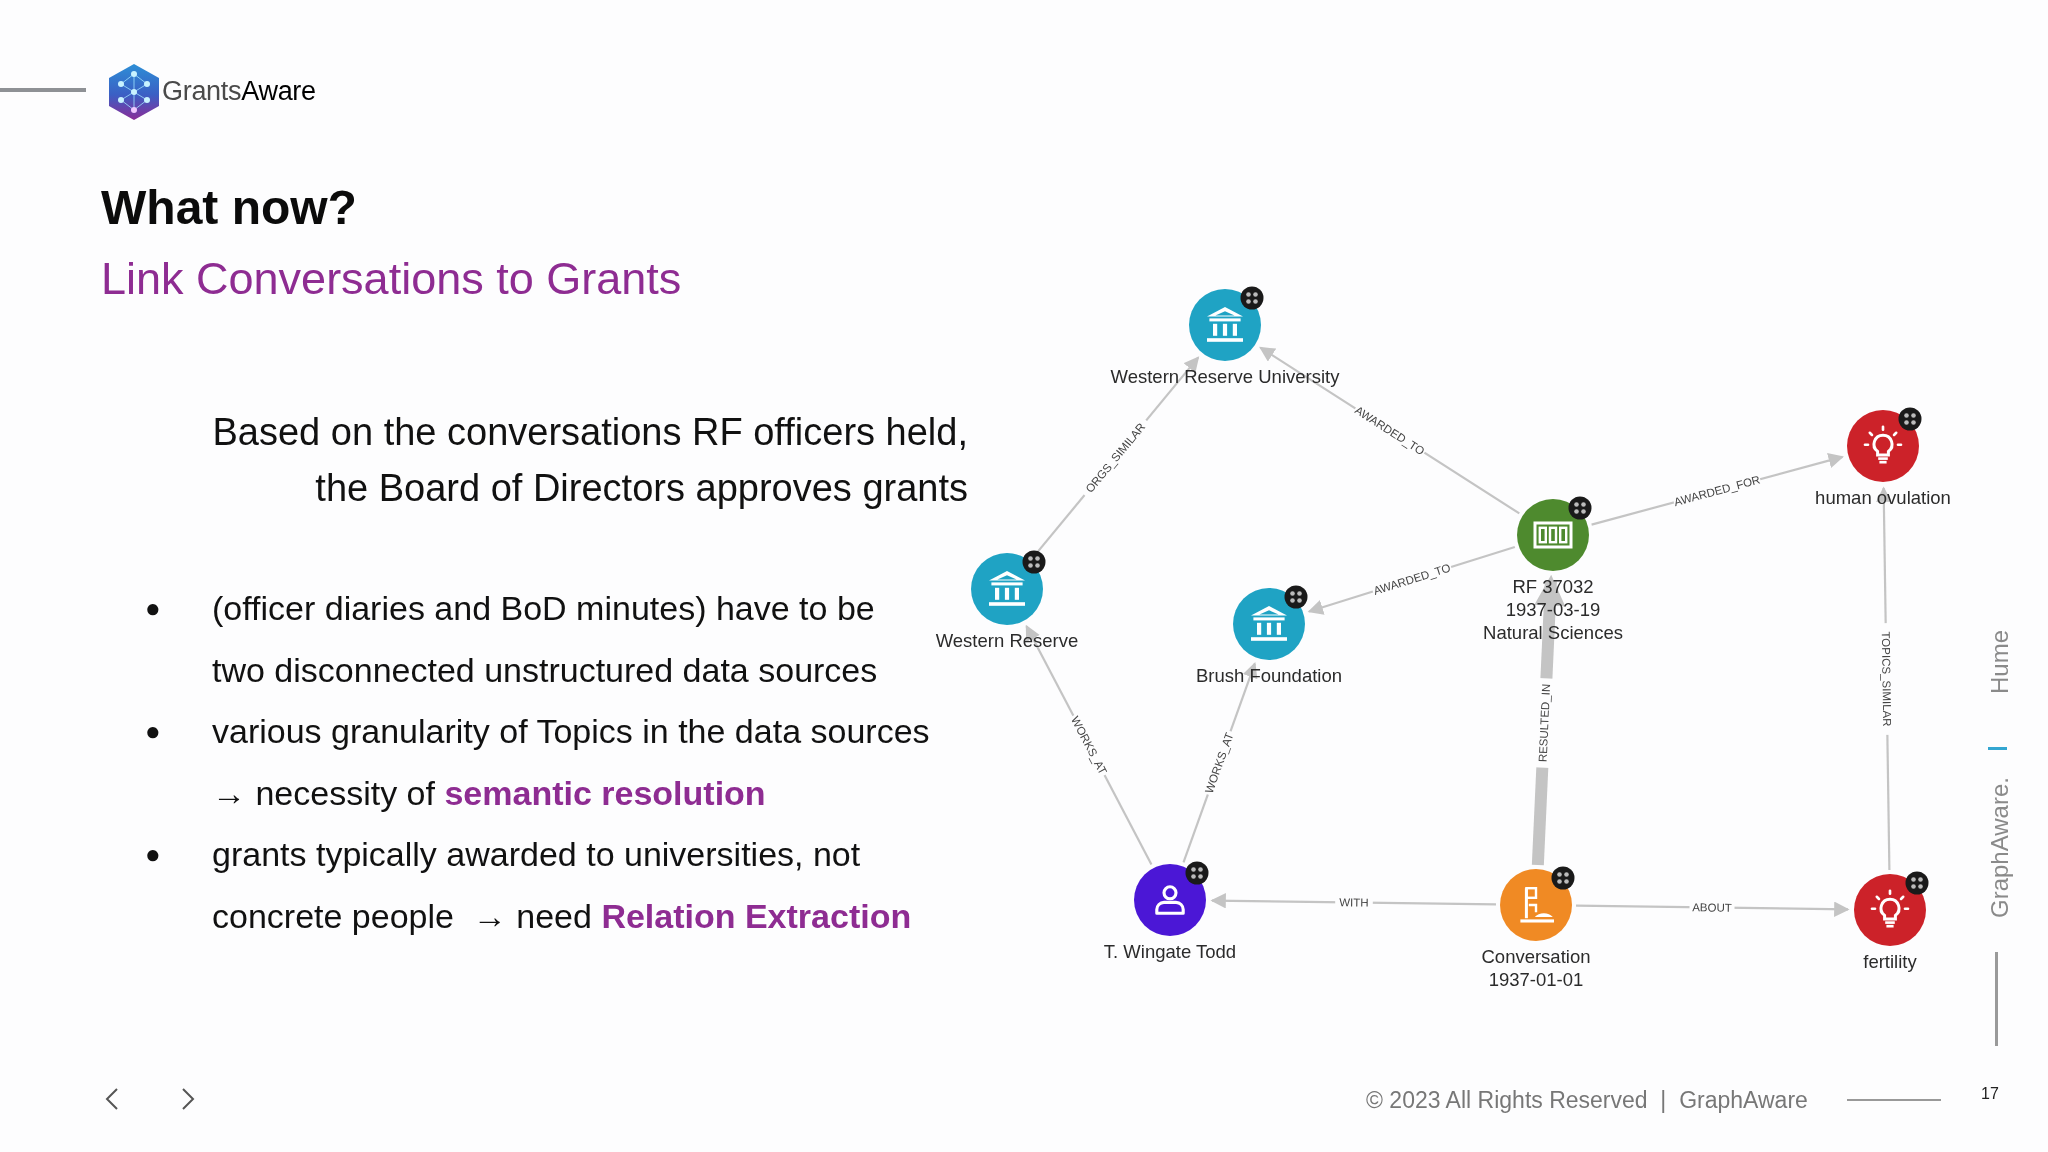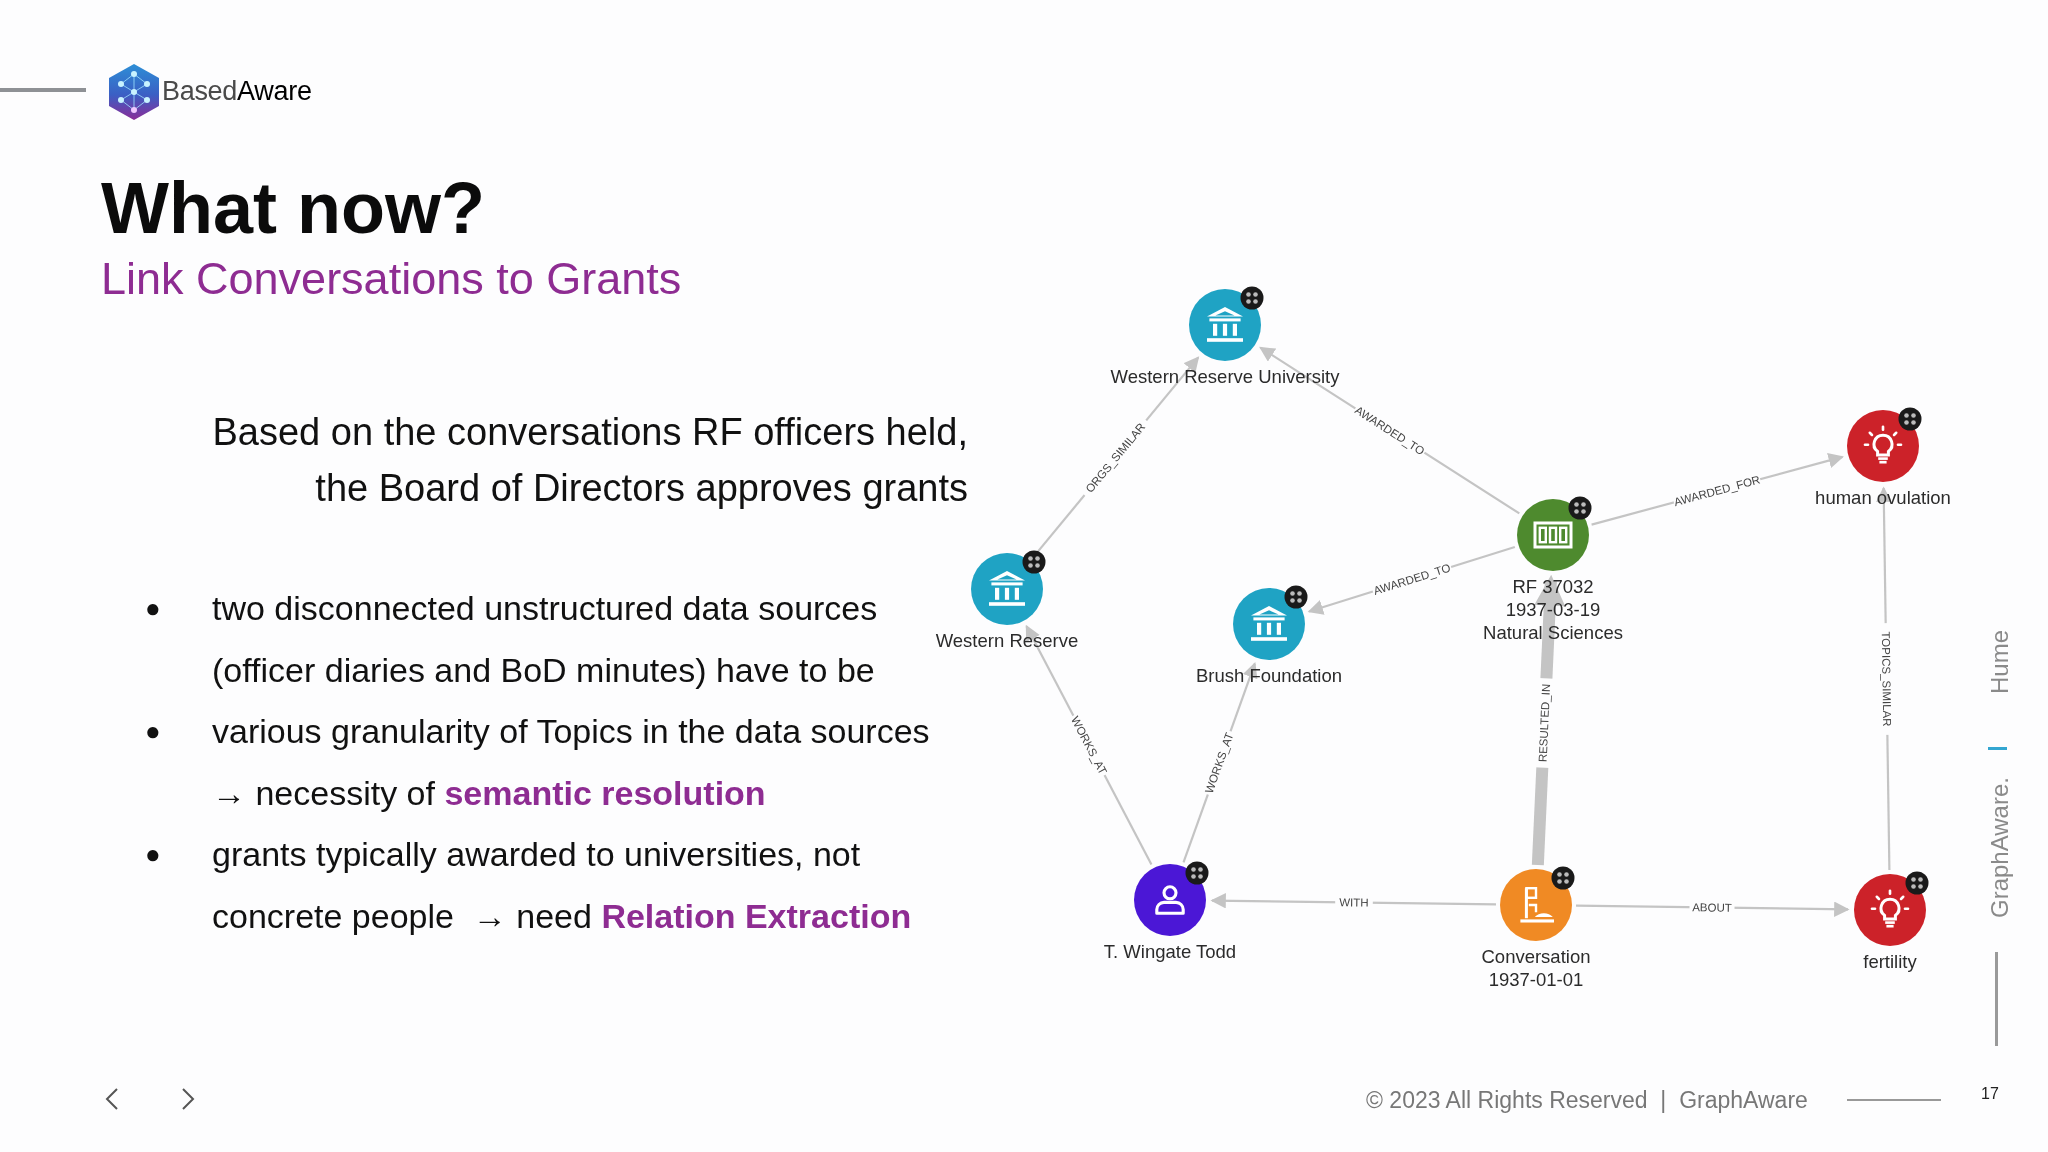--- a/index.html
+++ b/index.html
@@ -8,21 +8,21 @@
     background:#fdfdfe;
     font-family:"Liberation Sans", sans-serif;
     color:#111;
   }
   .abs { position:absolute; }
   .top-line { left:0; top:88px; width:86px; height:4px; background:#8e9195; }
   .logo { left:104px; top:62px; width:60px; height:60px; }
   .logo-text { left:162px; top:74px; font-size:27px; letter-spacing:-0.3px; line-height:34px; }
   .logo-text .g { color:#4a4a4a; }
   .logo-text .a { color:#000000; }
-  .title { left:101px; top:172px; font-size:72px; font-weight:bold; color:#0b0b0b; line-height:72px; }
+  .title { left:101px; top:172px; font-size:48px; font-weight:bold; color:#0b0b0b; line-height:72px; }
   .subtitle { left:101px; top:245px; font-size:45px; color:#8e2c92; line-height:68px; }
   .intro { left:108px; top:404px; font-size:38px; line-height:56px; color:#111; width:860px;text-align:right; }
   .bullets { left:140px; top:578px; width:830px; margin:0; padding:0; list-style:none; }
   .bullets li { position:relative; padding-left:72px; font-size:34px; line-height:61.5px; color:#111; }
   .bullets li .dot { position:absolute; left:5px; top:0; font-size:26px; }
   .em { color:#8e2c92; font-weight:bold; }
   .nav { top:1080px; width:34px; height:38px; cursor:pointer; }
   .footer-text { left:1366px; top:1086px; font-size:23px; color:#777; line-height:28px;text-align:right; }
   .footer-line { left:1847px; top:1099px; width:94px; height:2px; background:#999; }
   .page-num { left:1981px; top:1085px; font-size:16px; color:#222; }
@@ -60,35 +60,35 @@
   <g fill="#c8f3ff">
     <circle cx="30" cy="12" r="3"></circle>
       <circle cx="17" cy="22" r="3"></circle>
       <circle cx="43" cy="22" r="3"></circle>
     <circle cx="30" cy="30" r="3"></circle>
       <circle cx="17" cy="38" r="3"></circle>
       <circle cx="43" cy="38" r="3"></circle>
     <circle cx="30" cy="48" r="3" fill="#f0c8ff"></circle>
   </g>
 </svg>
-<div class="abs logo-text"><span class="g">Based</span><span class="a">Aware</span></div>
+<div class="abs logo-text"><span class="g">Grants</span><span class="a">Aware</span></div>
 
 <div class="abs title">What now?</div>
 <div class="abs subtitle">Link Conversations to Grants</div>
 
 <div class="abs intro">
   <div>Based on the conversations RF officers held,</div>
   <div>the Board of Directors approves grants</div>
 </div>
 
 <ul class="abs bullets">
   <li>
     <span class="dot">●</span>
+    <div>(officer diaries and BoD minutes) have to be</div>
     <div>two disconnected unstructured data sources</div>
-    <div>(officer diaries and BoD minutes) have to be</div>
   </li>
   <li>
     <span class="dot">●</span>
     <div>various granularity of Topics in the data sources</div>
     <div><span style="white-space:pre">→ necessity of </span><span class="em">semantic resolution</span></div>
   </li>
   <li>
     <span class="dot">●</span>
     <div>grants typically awarded to universities, not</div>
     <div><span style="white-space:pre">concrete people  → need </span><span class="em">Relation Extraction</span></div>

